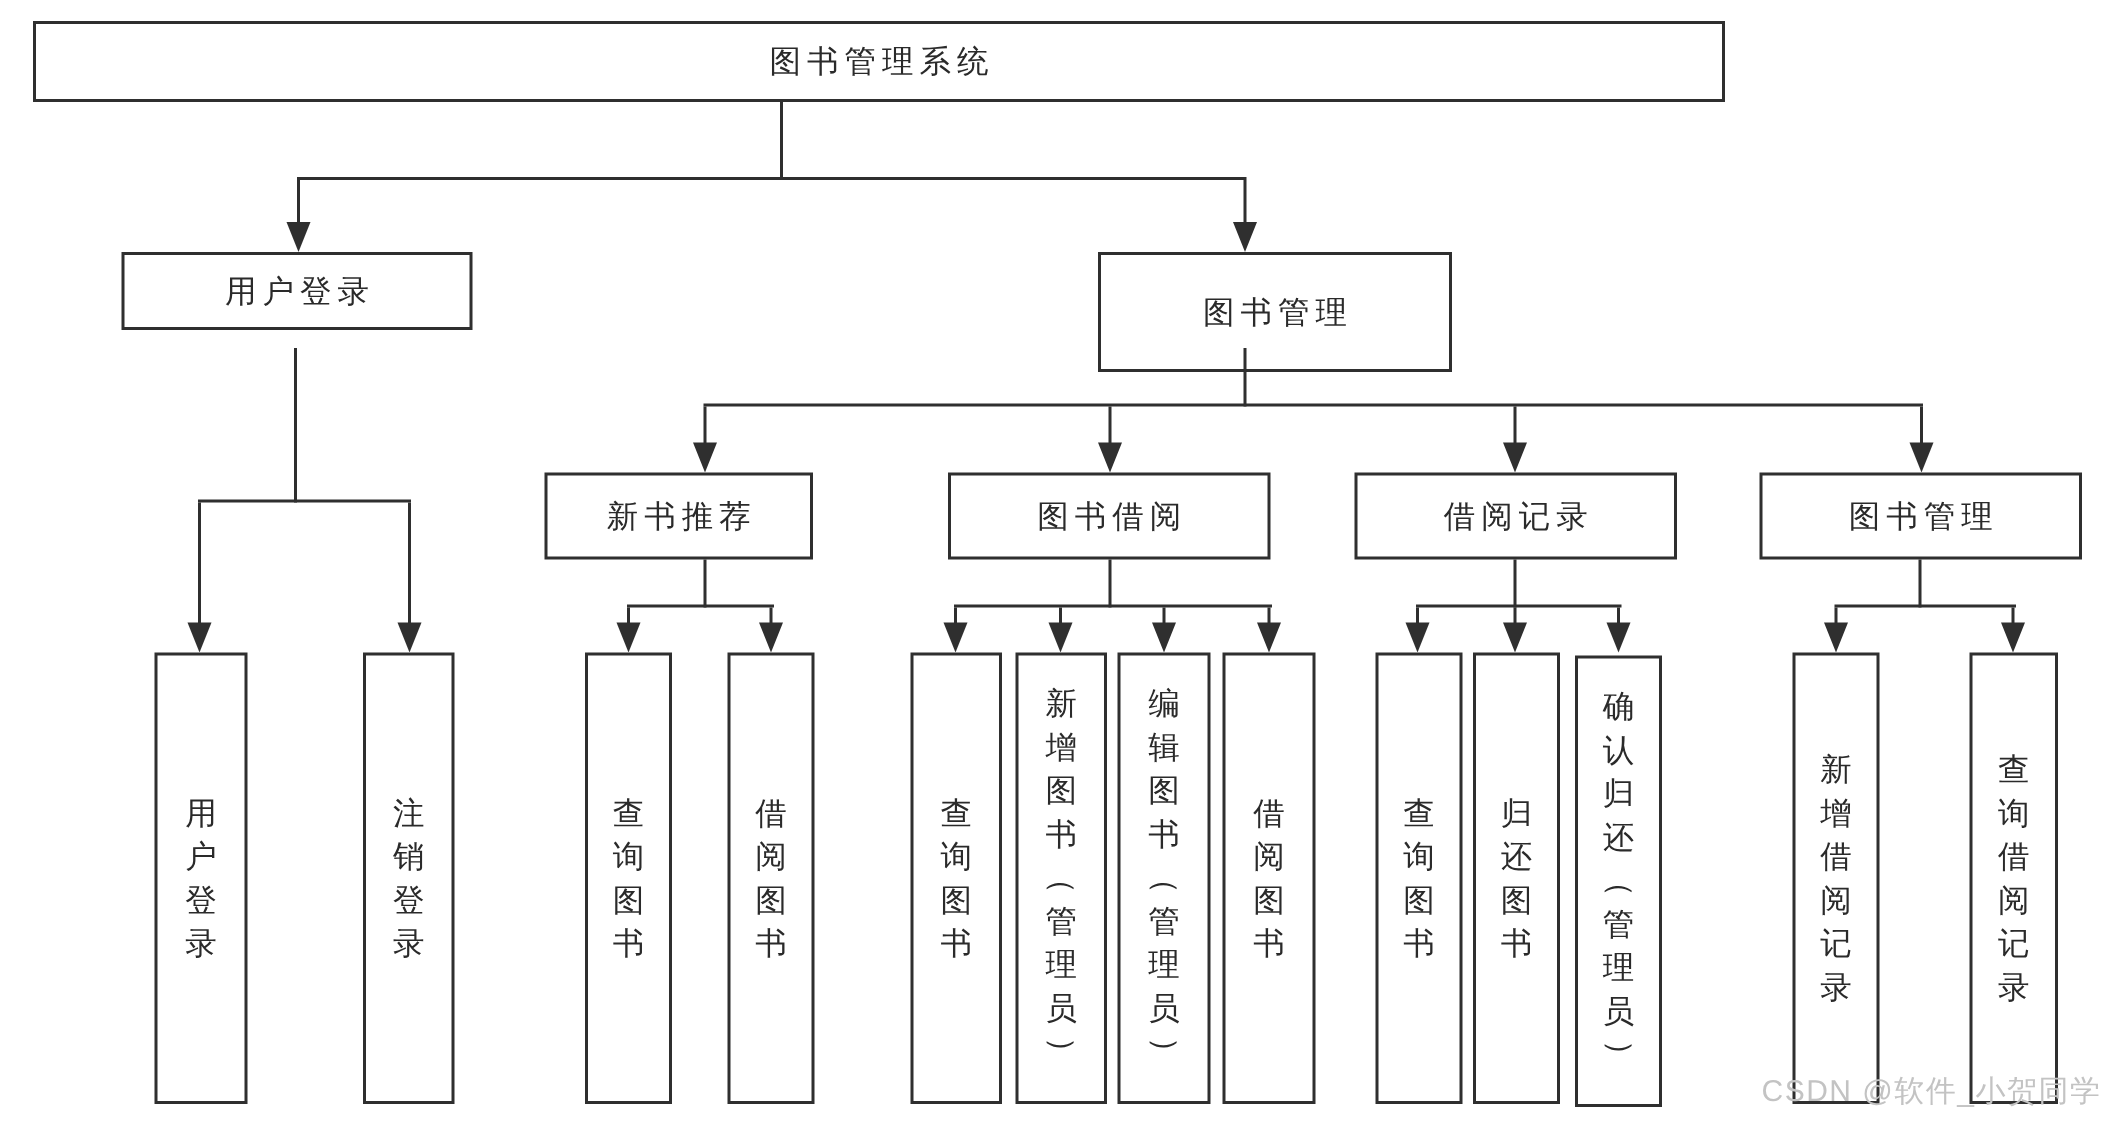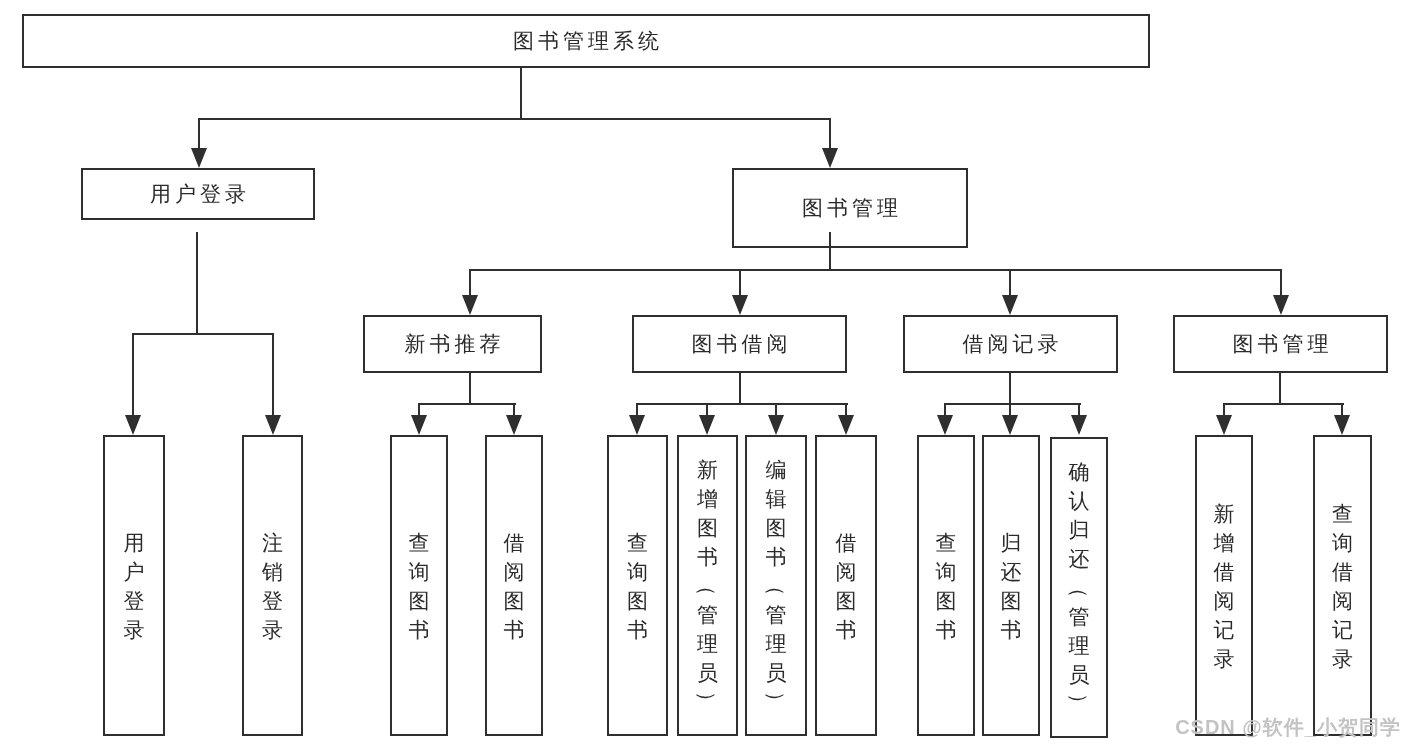--- a/index.html
+++ b/index.html
@@ -21,21 +21,21 @@
   .rot{transform:rotate(90deg);}
   
   .vl{position:absolute;width:2px;background:#2f2f2f;}
   .hl{position:absolute;height:2px;background:#2f2f2f;}
   .ar{position:absolute;width:0;height:0;
       border-left:8px solid transparent;border-right:8px solid transparent;
       border-top:20px solid #2f2f2f;}
   
   #watermark{
     position:absolute;top:714px;right:4px;font-size:20px;letter-spacing:1px;
-    color:#c3c3c3;z-index:5;white-space:nowrap;font-weight:bold;
+    color:#c3c3c3;z-index:5;white-space:nowrap;
   }
 </style>
 </head>
 <body>
 
 <div id="stage">
 
   <div class="hbox" style="left:22px;top:14px;width:1128px;height:54px">图书管理系统</div>
 
   <div class="vl" style="left:520px;top:68px;height:52px"></div>

